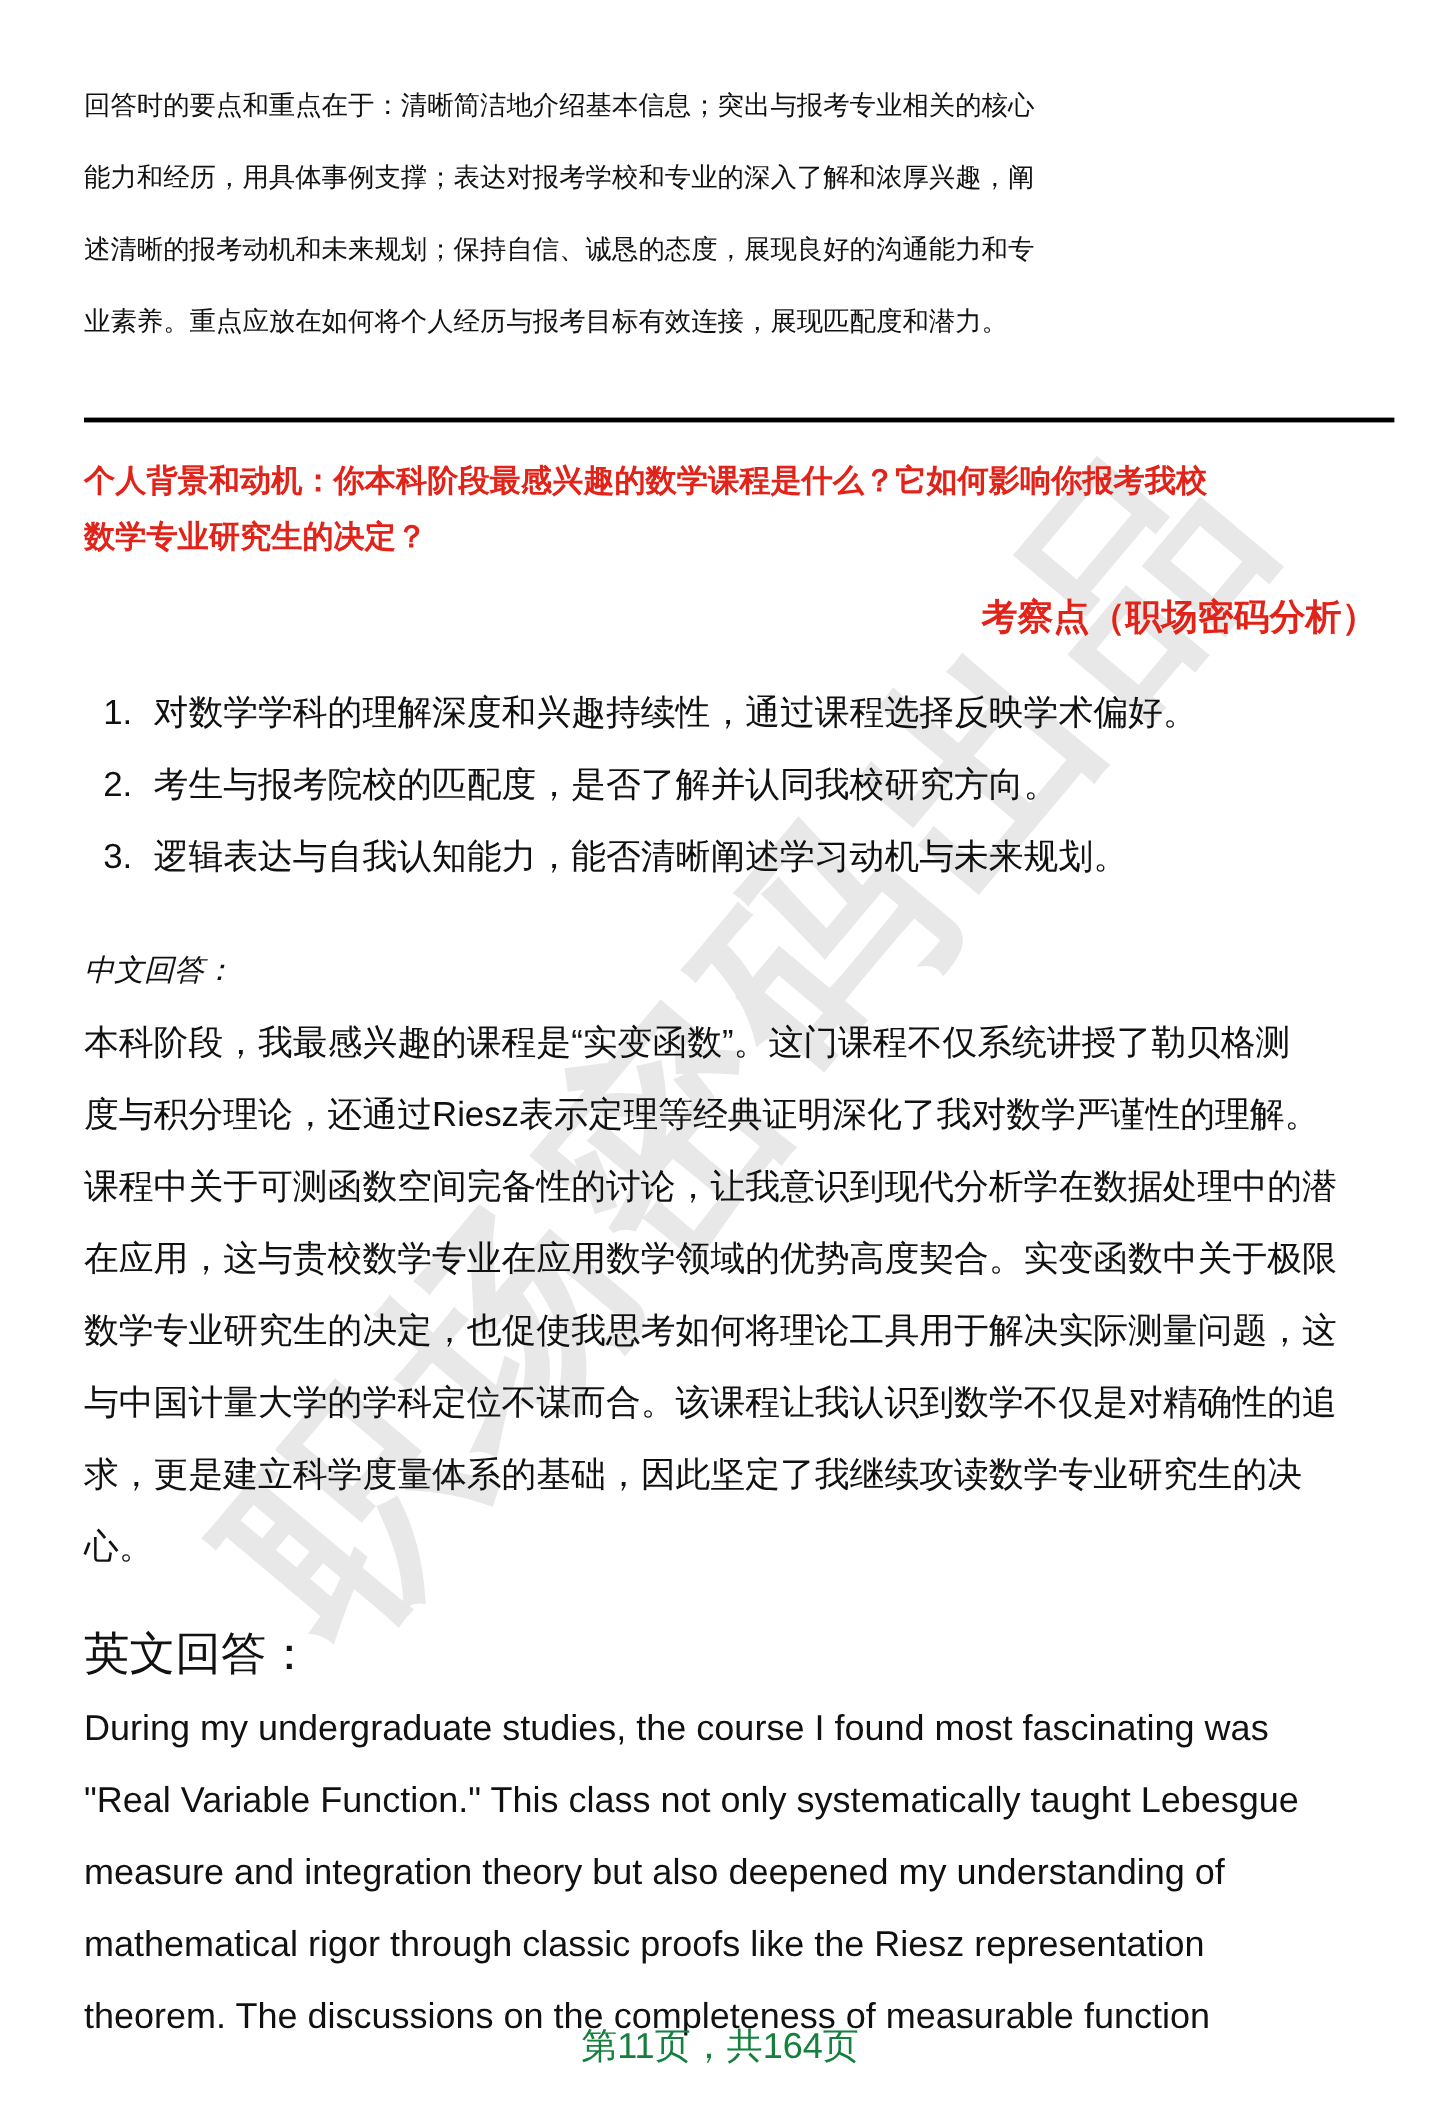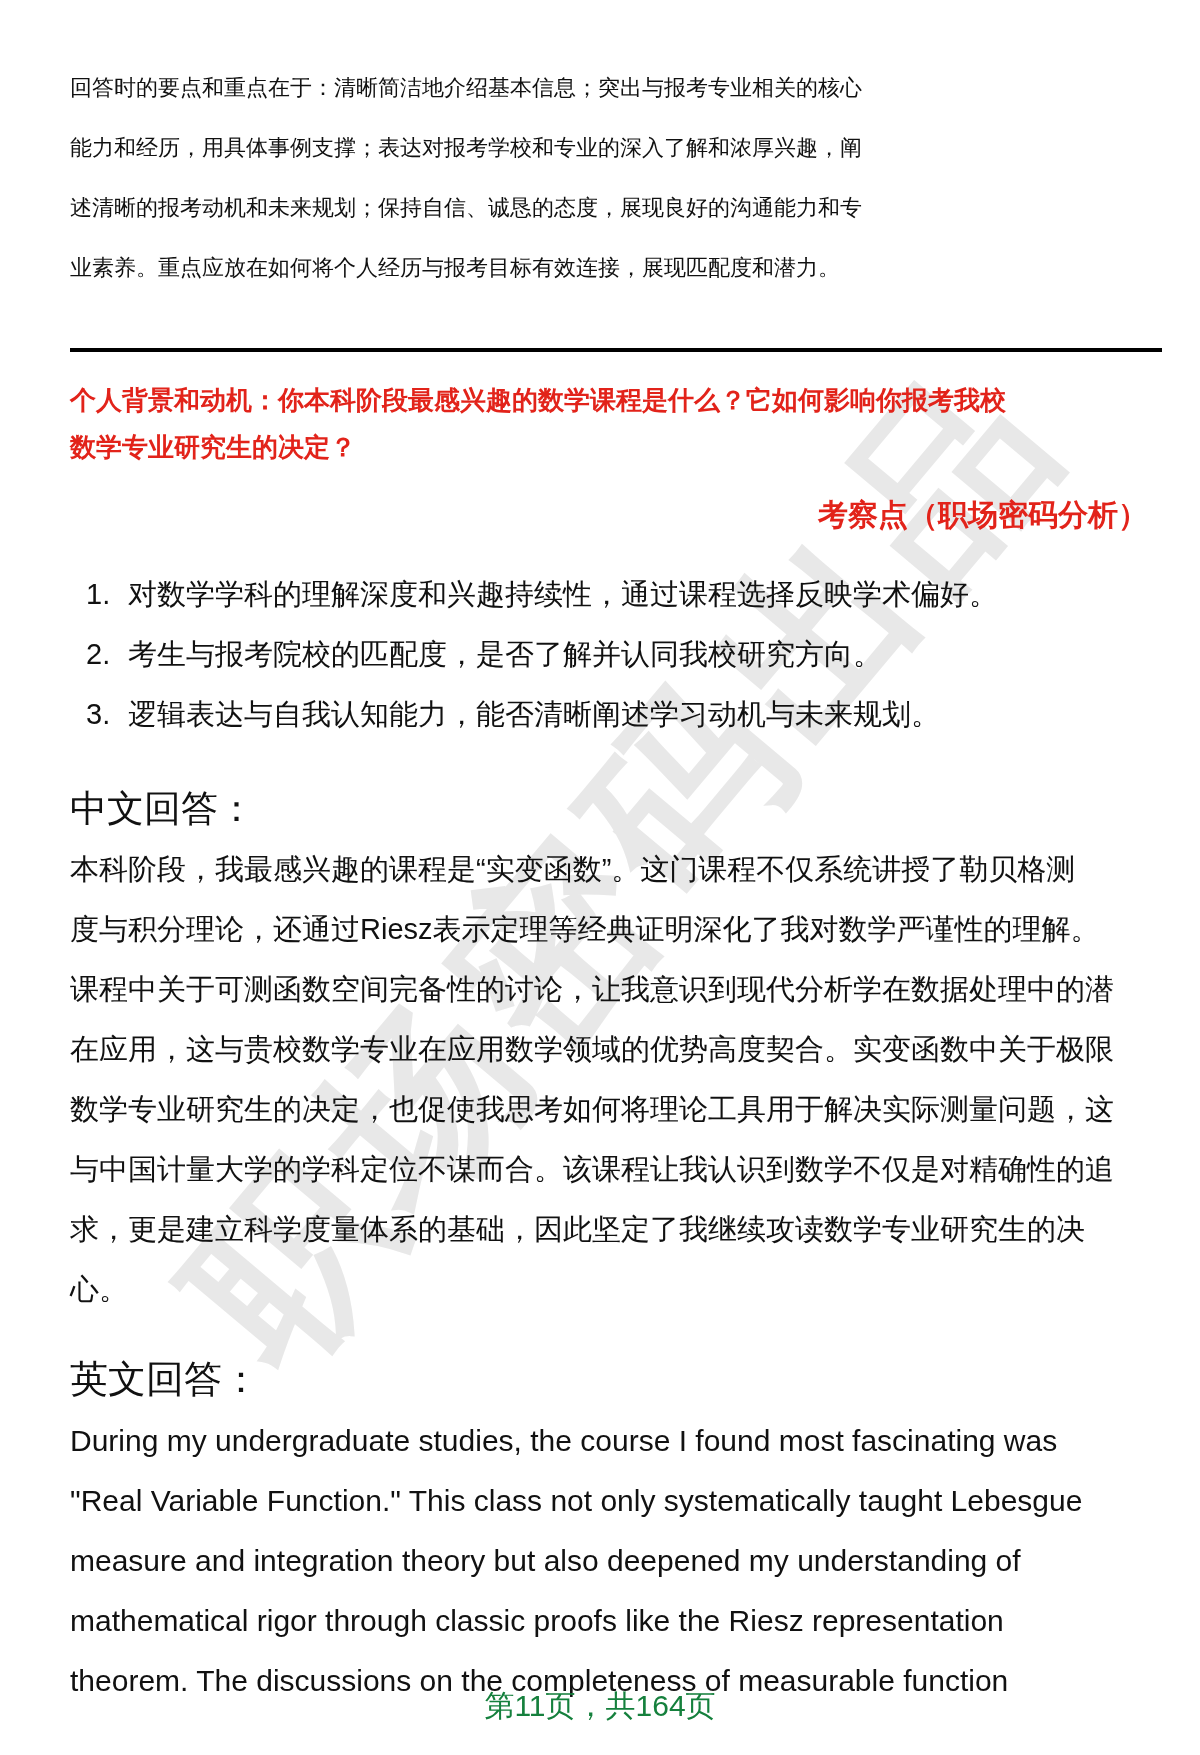--- a/index.html
+++ b/index.html
@@ -68,22 +68,23 @@
     display:flex;
     padding-left:16px;
     font-size:29px;
     line-height:60px;
   }
   .points .num{
     flex:0 0 42px;
   }
   .answer-label{
     margin:35px 0 0 0;
-    font-size:37px;
+    font-size:25px;
     line-height:60px;
+    font-style:italic;
   }
   .cn-answer{
     margin:0;
     font-size:29px;
     line-height:60px;
   }
   .en-label{
     margin:30px 0 0 0;
     font-size:38px;
     line-height:60px;

